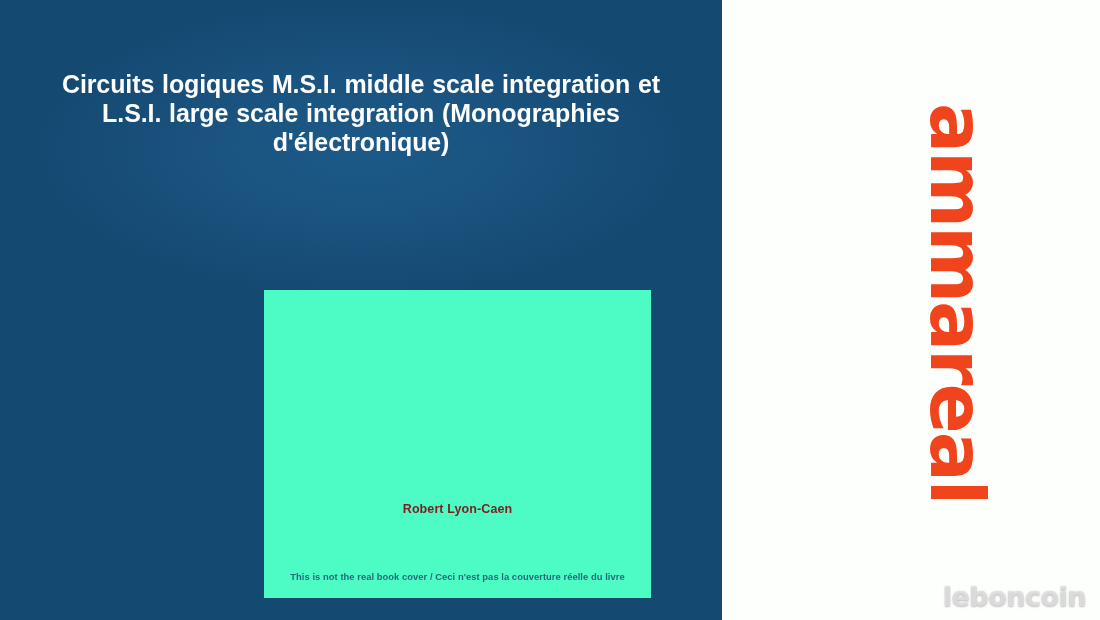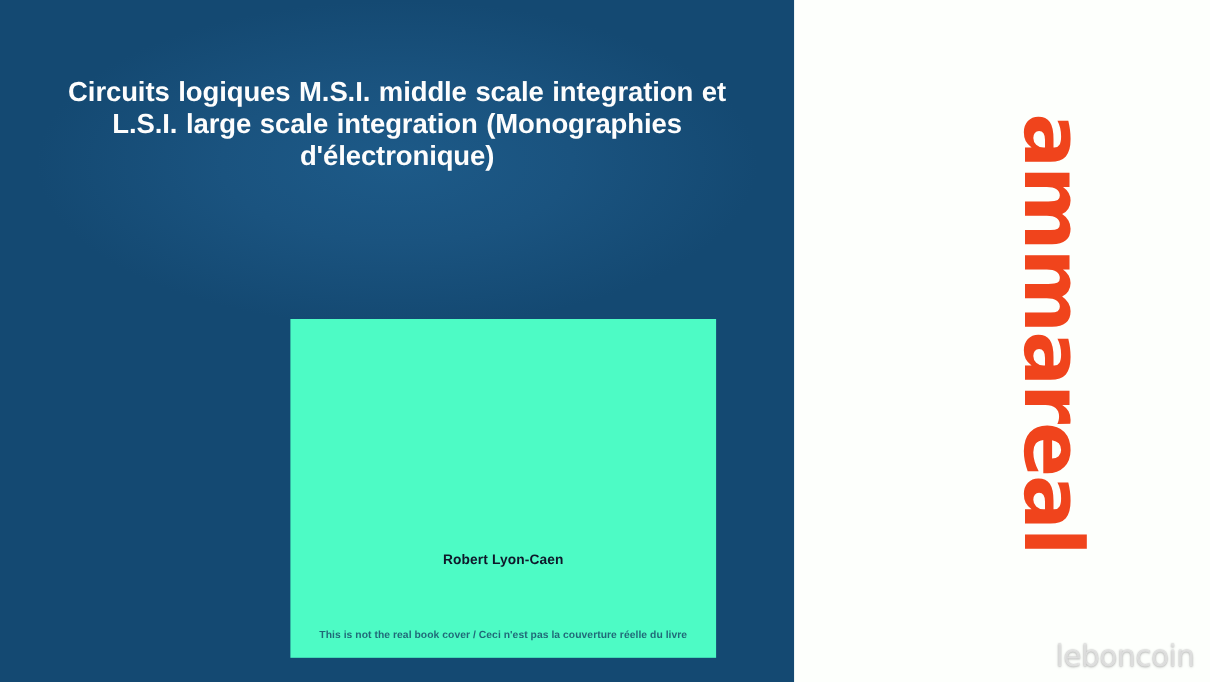--- a/index.html
+++ b/index.html
@@ -57,21 +57,21 @@
     height: 308px;
     background: #4dfbc5;
   }
 
   .cover-author {
     position: absolute;
     left: 0;
     right: 0;
     top: 212px;
     text-align: center;
-    color: #0f172a;
+    color: #7f1d1d;
     font-size: 12.5px;
     font-weight: bold;
     letter-spacing: 0.1px;
   }
 
   .cover-disclaimer {
     position: absolute;
     left: 0;
     right: 0;
     bottom: 16px;
@@ -109,21 +109,21 @@
     white-space: nowrap;
     font-family: "DejaVu Sans", sans-serif;
   }
 
   
   .watermark {
     position: absolute;
     right: 14px;
     bottom: 8px;
     font-size: 27px;
-    font-weight: normal;
+    font-weight: bold;
     letter-spacing: -0.5px;
     color: rgba(255,255,255,0.62);
     text-shadow:
       0 0 1px rgba(120,120,120,0.55),
       0 1px 2px rgba(90,90,90,0.35);
     font-family: "DejaVu Sans", sans-serif;
     user-select: none;
   }
 </style>
 </head>

